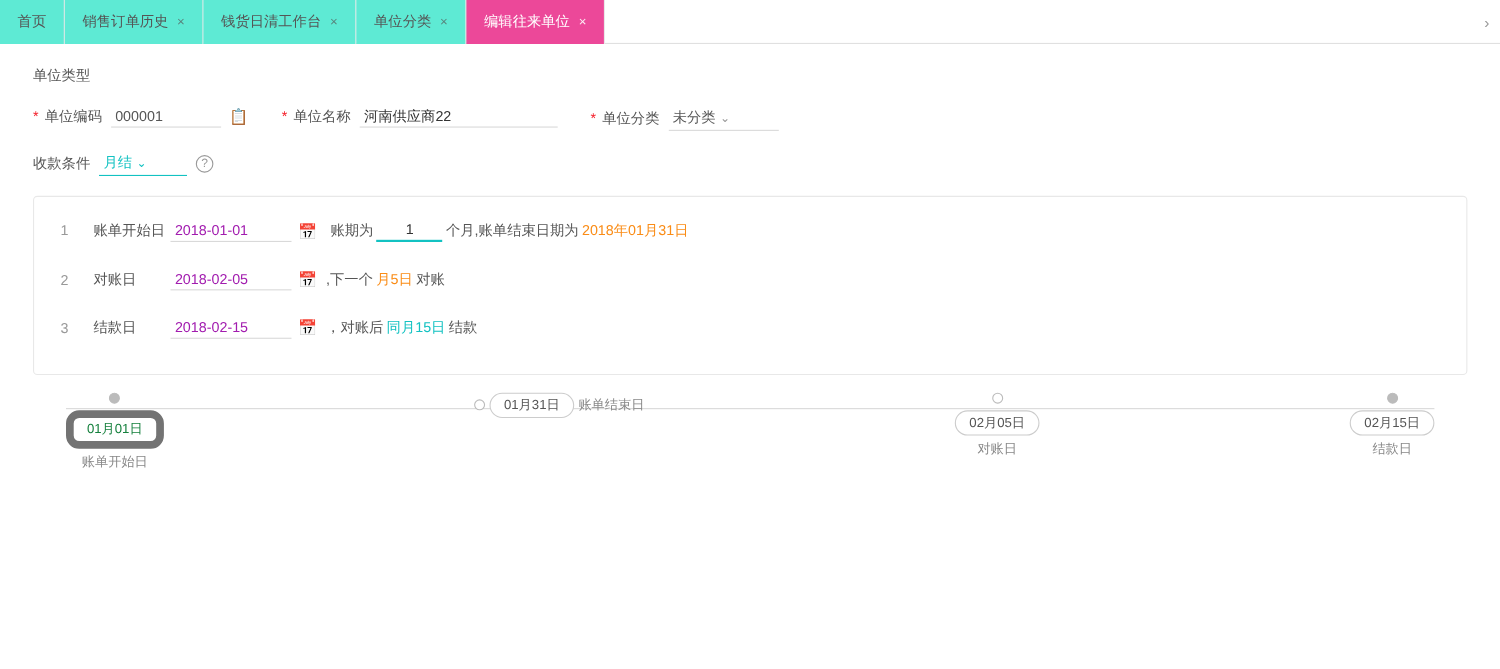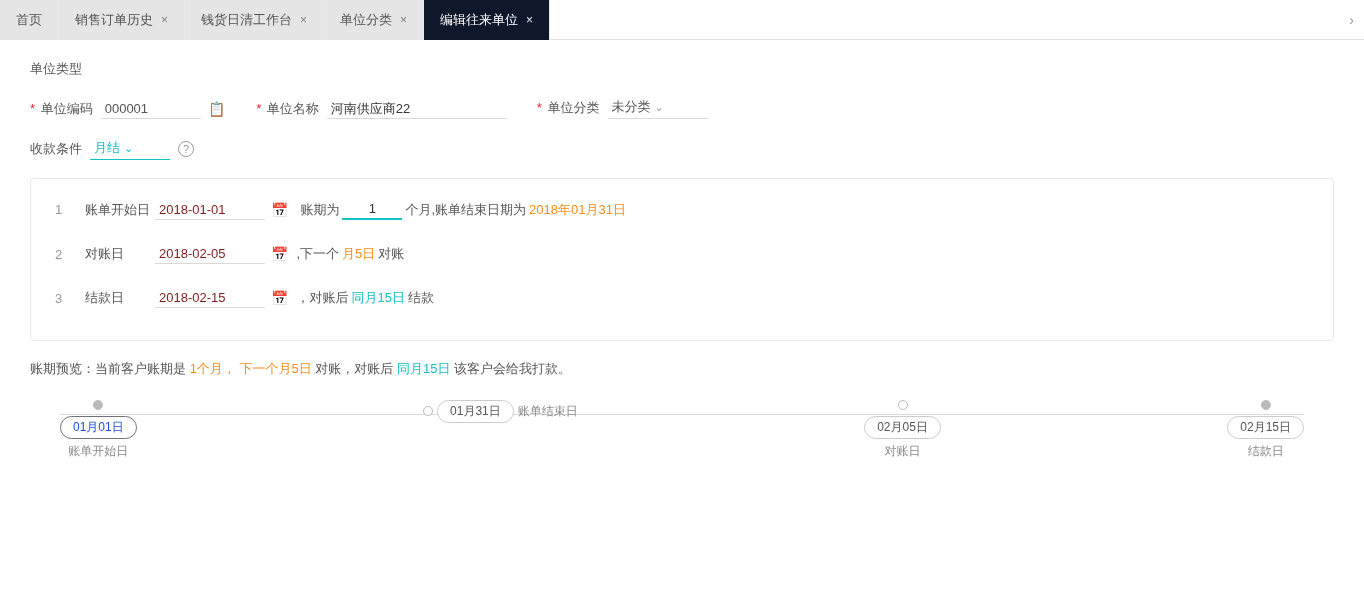--- a/index.html
+++ b/index.html
@@ -18,24 +18,24 @@
       display: flex;
       align-items: center;
       height: 40px;
       padding: 0 16px;
       font-size: 13px;
       color: #555;
       cursor: pointer;
       border-right: 1px solid #e8e8e8;
       white-space: nowrap;
       gap: 6px;
-      background: #e5e5e5;
+      background: #5eead4;
     }
     .tab.active {
-      background: #0f172a;
+      background: #ec4899;
       color: #fff;
     }
     .tab .close-btn {
       font-size: 12px;
       color: inherit;
       opacity: 0.7;
       cursor: pointer;
       margin-left: 2px;
     }
     .tab.active .close-btn { color: #fff; opacity: 0.9; }
@@ -50,21 +50,21 @@
     
     .page-content {
       background: #fff;
       padding: 20px 30px 20px 30px;
       min-height: calc(100vh - 40px);
     }
 
     
     .form-row {
       display: flex;
-      align-items: flex-end;
+      align-items: flex-start;
       margin-bottom: 18px;
       gap: 30px;
     }
     .form-group {
       display: flex;
       align-items: center;
       gap: 8px;
     }
     .form-label {
       color: #555;
@@ -169,21 +169,21 @@
       color: #555;
       font-size: 13px;
       flex-shrink: 0;
     }
     .date-input {
       width: 110px;
       border: none;
       border-bottom: 1px solid #d9d9d9;
       font-size: 13px;
       padding: 2px 4px;
-      color: #7f1d1d;
+      color: #a21caf;
       background: transparent;
       outline: none;
       margin-right: 6px;
     }
     .row-suffix {
       font-size: 13px;
       color: #555;
       display: flex;
       align-items: center;
       gap: 3px;
@@ -316,38 +316,30 @@
       <input class="date-input" type="text" value="2018-02-15" style="">
       <span class="cal-icon" style="margin-right:8px;">📅</span>
       <div class="row-suffix">
         <span>，对账后</span>
         <span class="highlight-teal">同月15日</span>
         <span>结款</span>
       </div>
     </div>
   </div>
 
-  <div class="preview-text">
-    <span>账期预览：当前客户账期是</span>
-    <span class="highlight-orange">1个月，</span>
-    <span class="highlight-orange">下一个月5日</span>
-    <span>对账，对账后</span>
-    <span class="highlight-teal">同月15日</span>
-    <span>该客户会给我打款。</span>
-  </div>
 
   <div style="position:relative; padding: 0 30px 40px 30px;">
 
     <div style="position:absolute; top:14px; left:30px; right:30px; height:1px; background:#d9d9d9;"></div>
 
     <div style="display:flex; justify-content:space-between; align-items:flex-start; position:relative;">
 
       <div style="display:flex;flex-direction:column;align-items:center;gap:4px;">
         <div style="width:10px;height:10px;border-radius:50%;background:#bbb;border:1.5px solid #bbb;z-index:1;margin-bottom:2px;"></div>
-        <div style="border:1px solid #737373;border-radius:12px;padding:2px 12px;font-size:12px;color:#1d4ed8;background:#fff;white-space:nowrap;">01月01日</div>
+        <div style="border:7px solid #737373;border-radius:12px;padding:2px 12px;font-size:12px;color:#15803d;background:#fff;white-space:nowrap;">01月01日</div>
         <span style="font-size:12px;color:#888;">账单开始日</span>
       </div>
 
       <div style="display:flex;flex-direction:row;align-items:center;gap:4px;">
         <div style="width:10px;height:10px;border-radius:50%;background:#fff;border:1.5px solid #bbb;z-index:1;margin-bottom:2px;"></div>
         <div style="border:1px solid #ccc;border-radius:12px;padding:2px 12px;font-size:12px;color:#555;background:#fff;white-space:nowrap;">01月31日</div>
         <span style="font-size:12px;color:#888;">账单结束日</span>
       </div>
 
       <div style="display:flex;flex-direction:column;align-items:center;gap:4px;">

